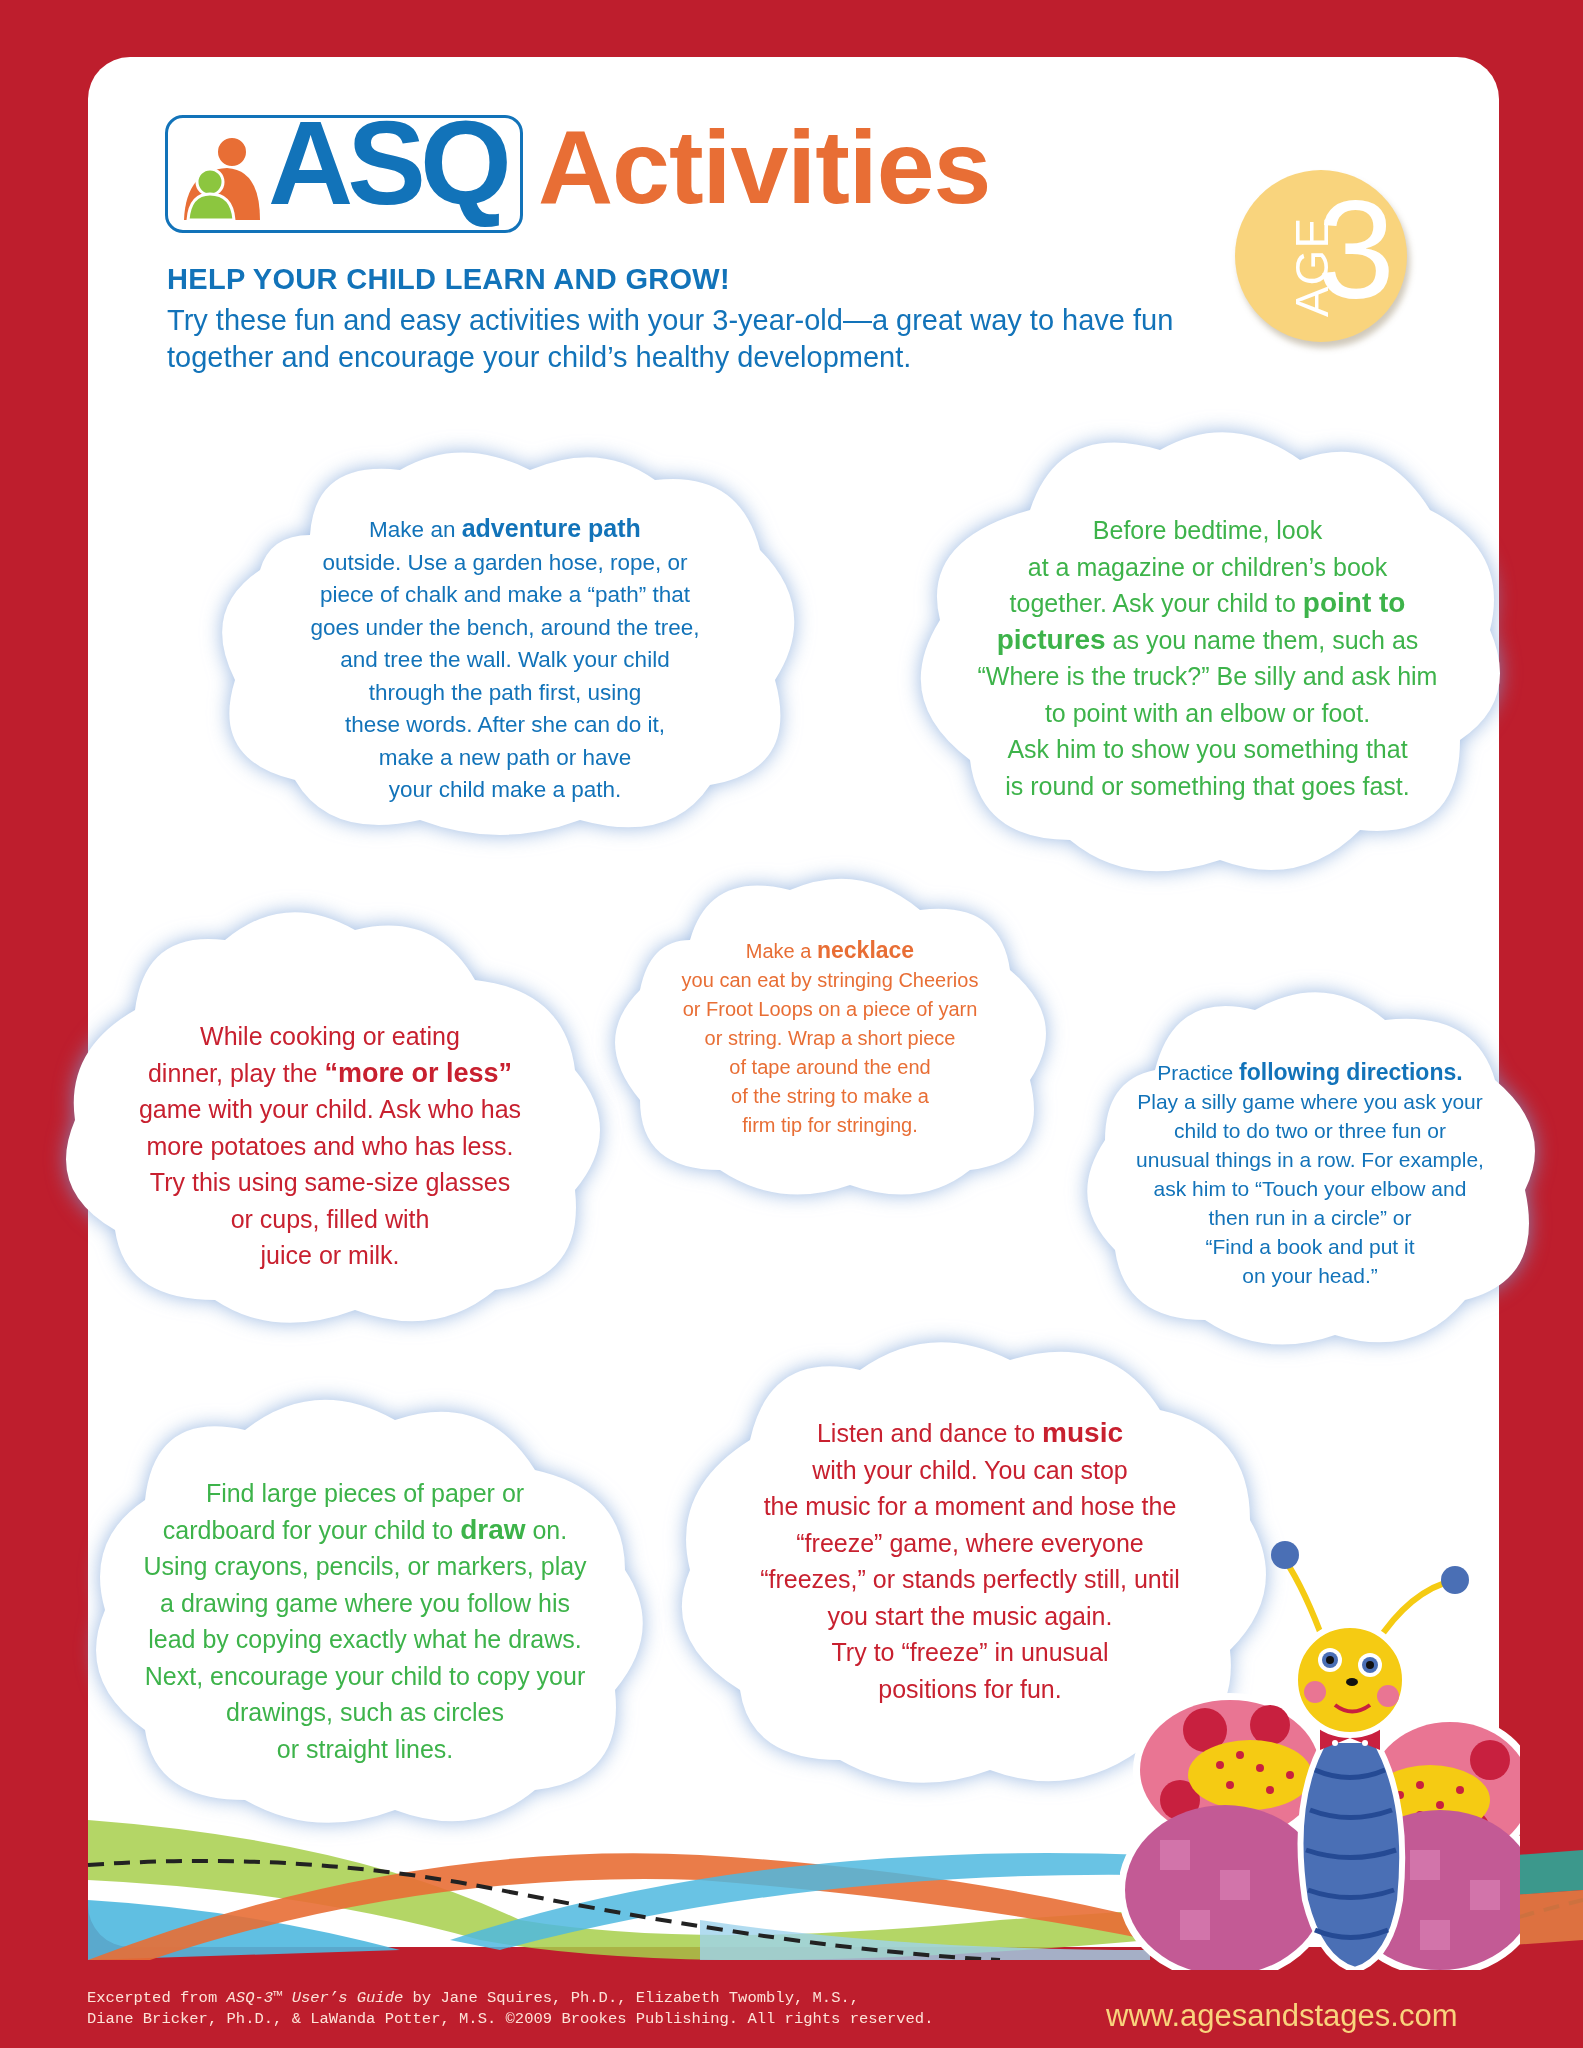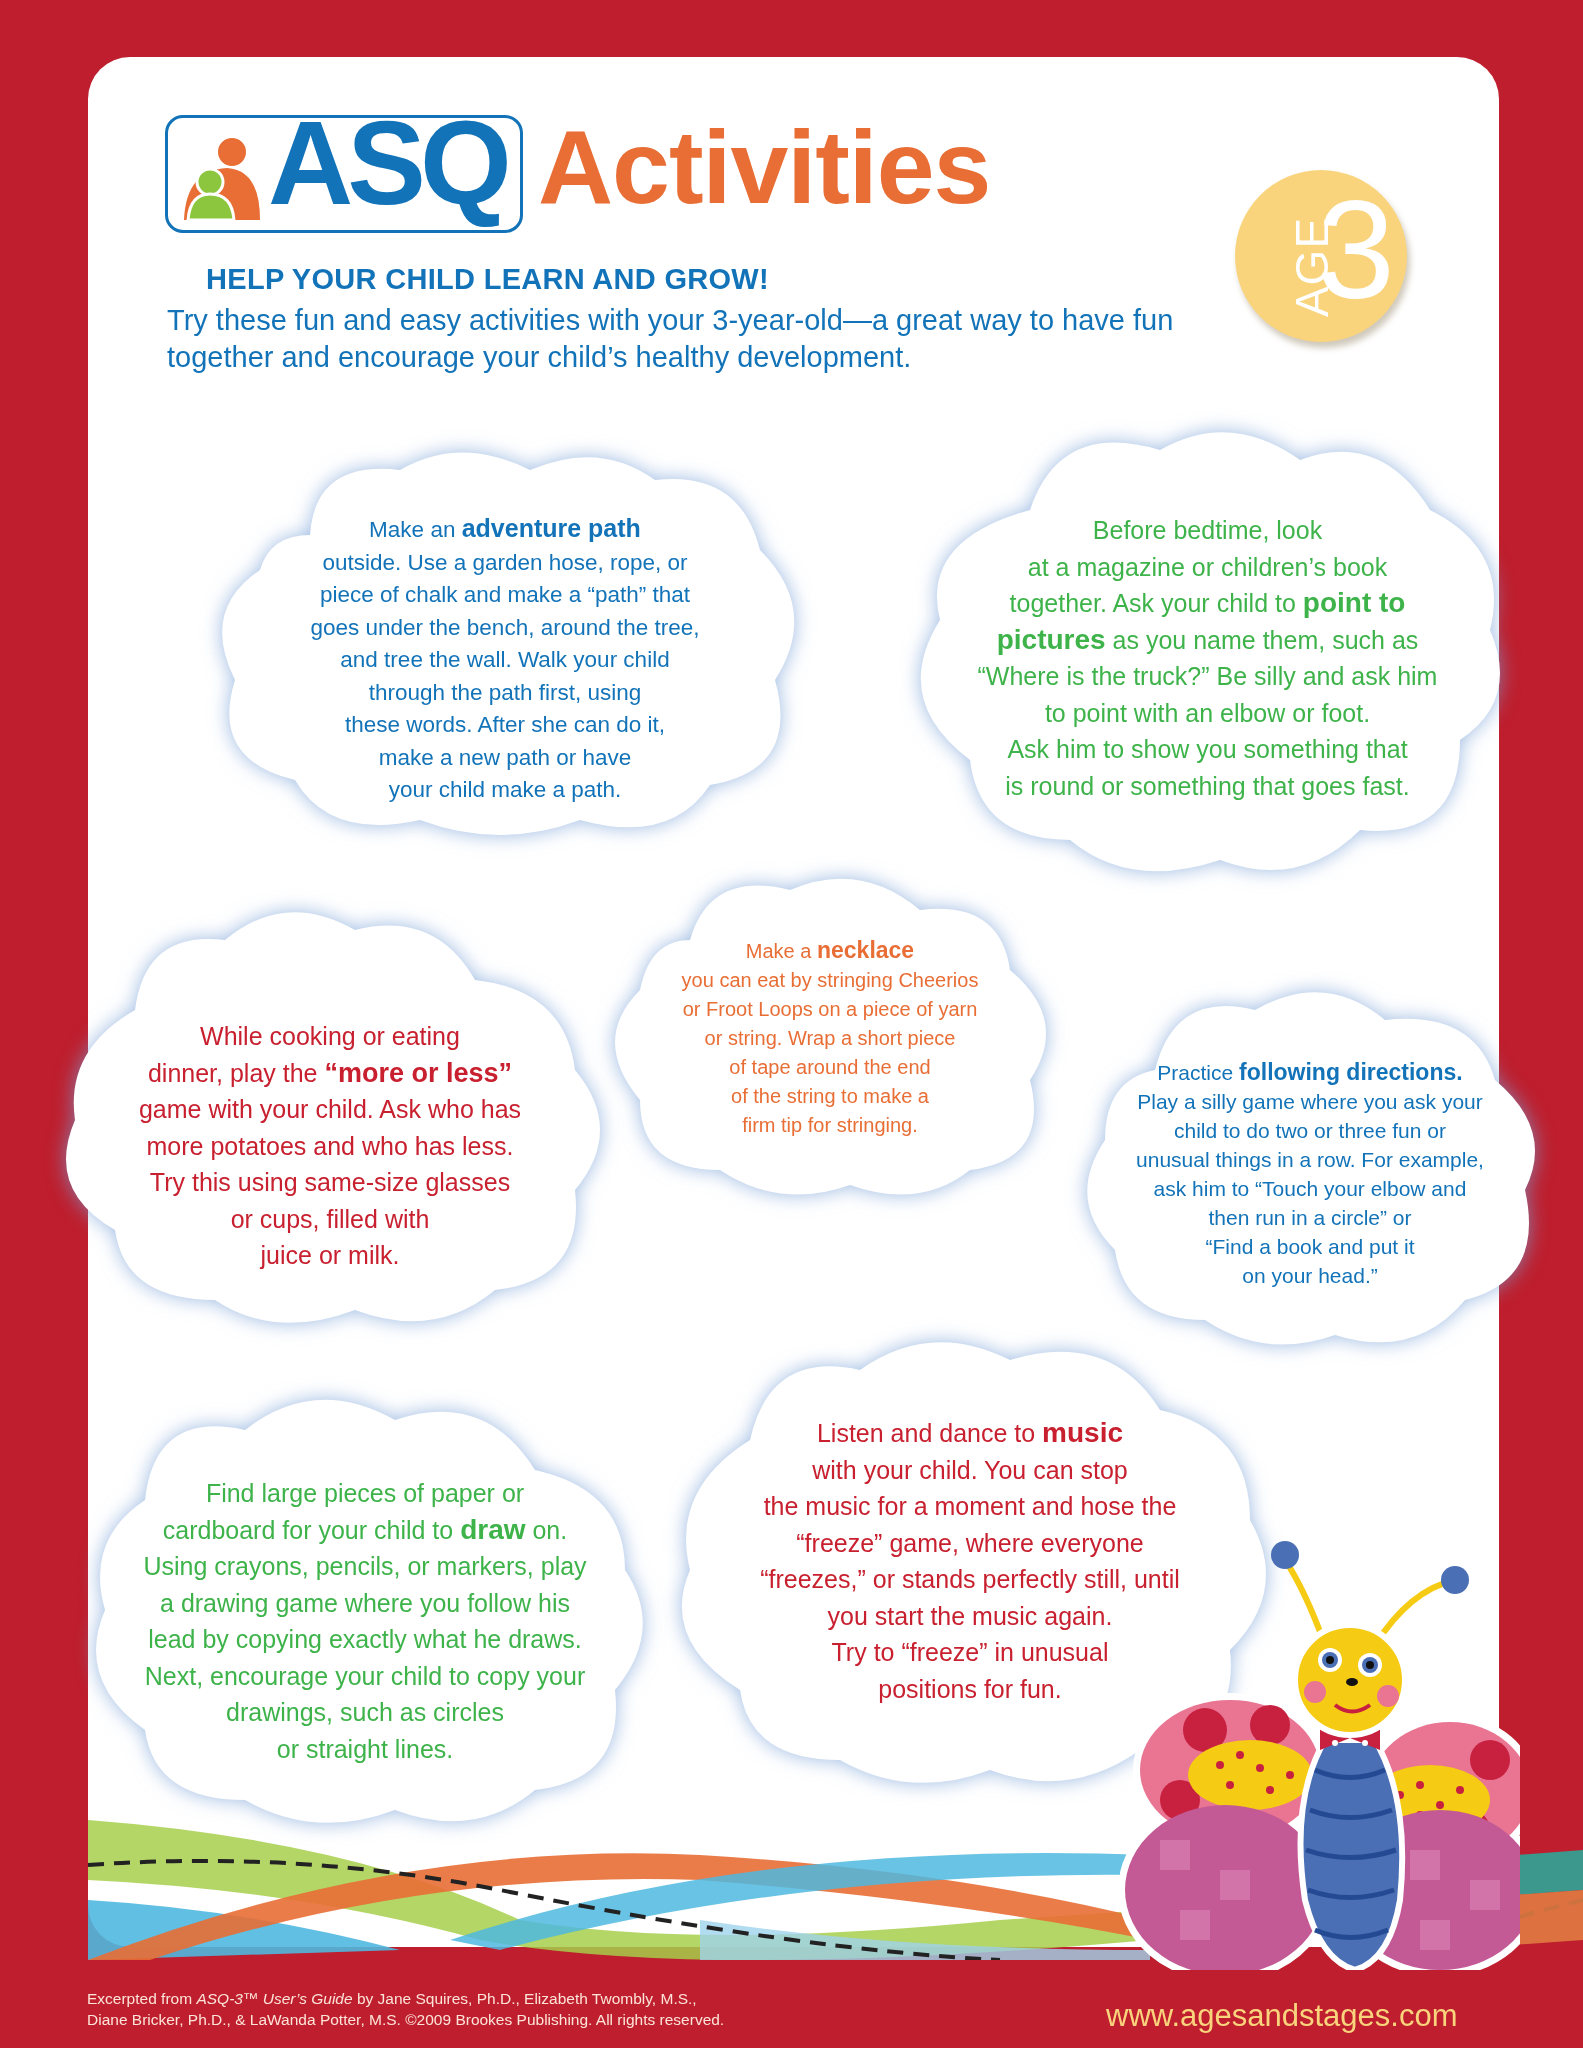--- a/index.html
+++ b/index.html
@@ -40,21 +40,20 @@
     text-align: center;
   }
   .age-num {
     position: absolute; left: 82px; top: 10px;
     color: #fff; font-family: "Liberation Sans", sans-serif; font-size: 140px; line-height: 1;
   }
   .subhead {
     position: absolute; left: 167px; top: 263px;
     color: #1273b9; font-family: "Liberation Sans", sans-serif; font-size: 29px; font-weight: bold;
     letter-spacing: 0.3px;
-    margin-left: 39px;
   }
   .intro {
     position: absolute; left: 167px; top: 302px; width: 1050px;
     color: #1273b9; font-family: "Liberation Sans", sans-serif; font-size: 29px; line-height: 37px;
   }
   
   .cloud {
     position: absolute;
     filter: drop-shadow(0 0 10px rgba(120,160,215,0.75));
   }
@@ -65,21 +64,21 @@
   }
   .cloud-text b { font-weight: bold; }
   .blue { color: #1273b9; }
   .green { color: #3db34a; }
   .red { color: #c8202f; }
   .orange { color: #e86e35; }
 
   .ribbons { position: absolute; left: 0; top: 1800px; width: 1583px; height: 160px; }
   .footer-credit {
     position: absolute; left: 87px; top: 1988px; width: 900px;
-    color: #fde3d8; font-family: Liberation Sans, sans-serif; font-size: 15.5px; line-height: 21px;
+    color: #fde3d8; font-family: Liberation Mono, monospace; font-size: 15.5px; line-height: 21px;
   }
   .footer-url {
     position: absolute; left: 1106px; top: 1998px;
     color: #f9d47d; font-family: "Liberation Sans", sans-serif; font-size: 31px;
   }
   .bug { position: absolute; left: 1120px; top: 1500px; width: 400px; height: 470px; }
 </style>
 </head>
 <body>
 

